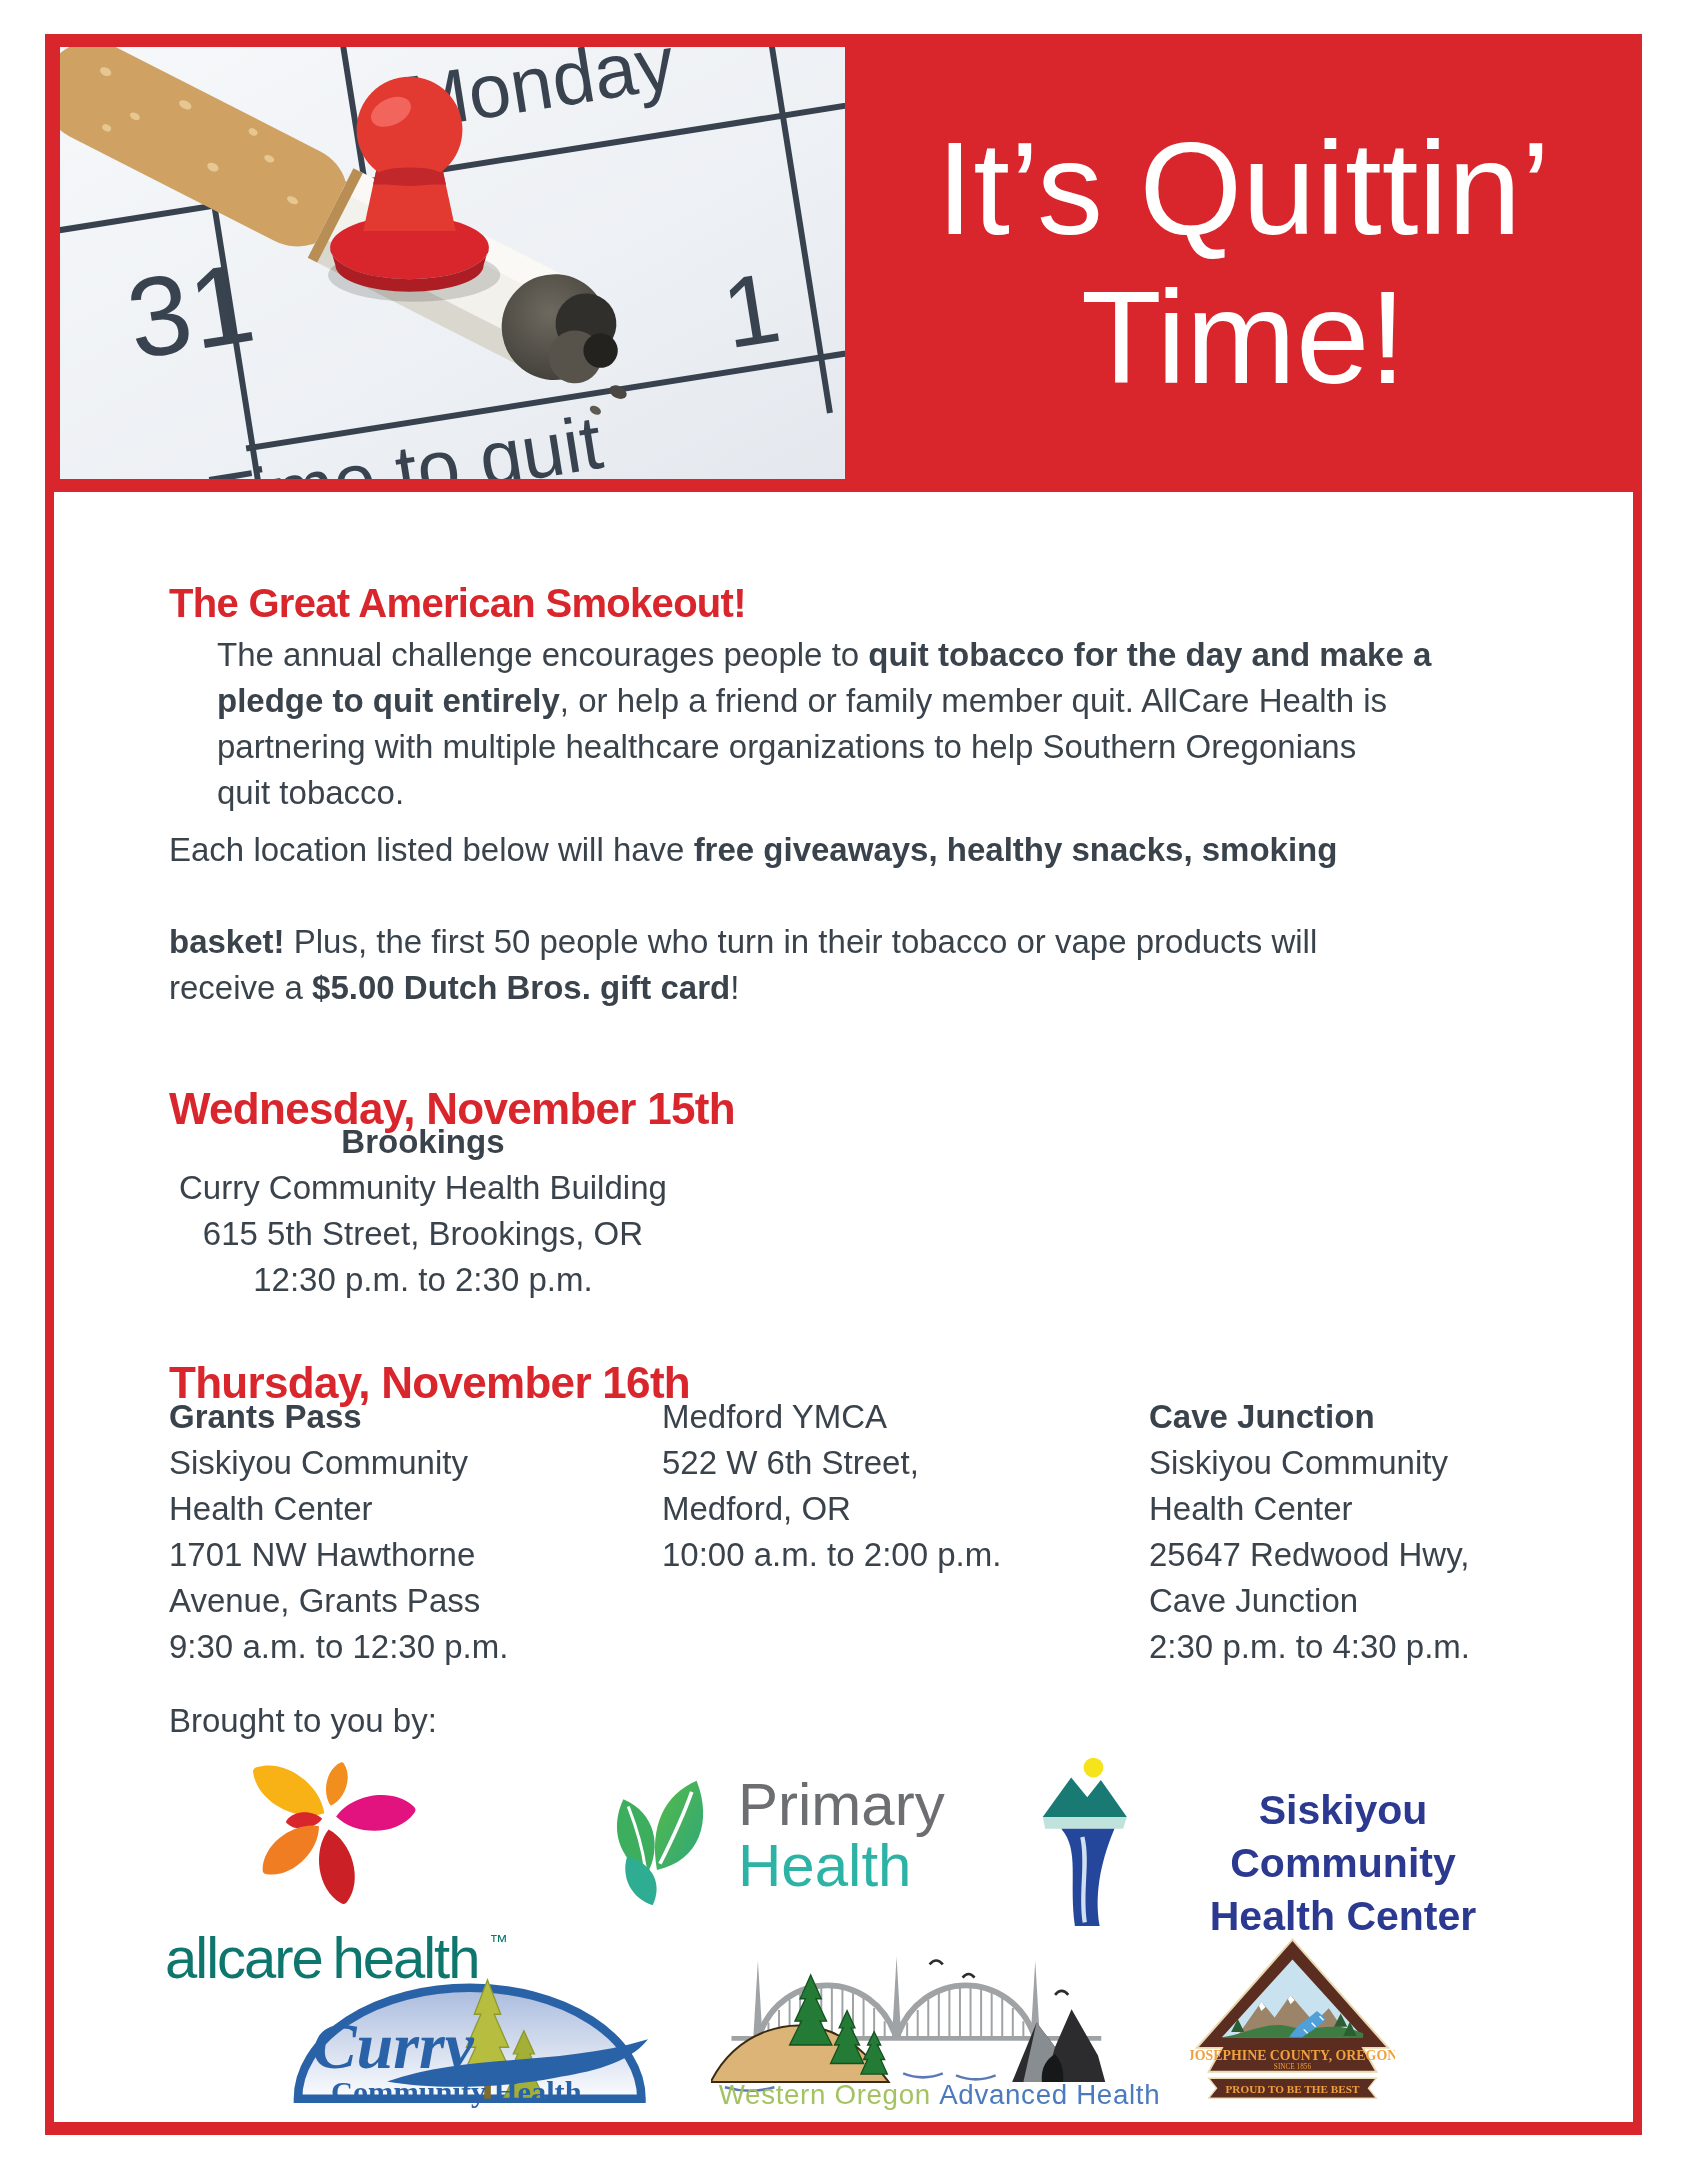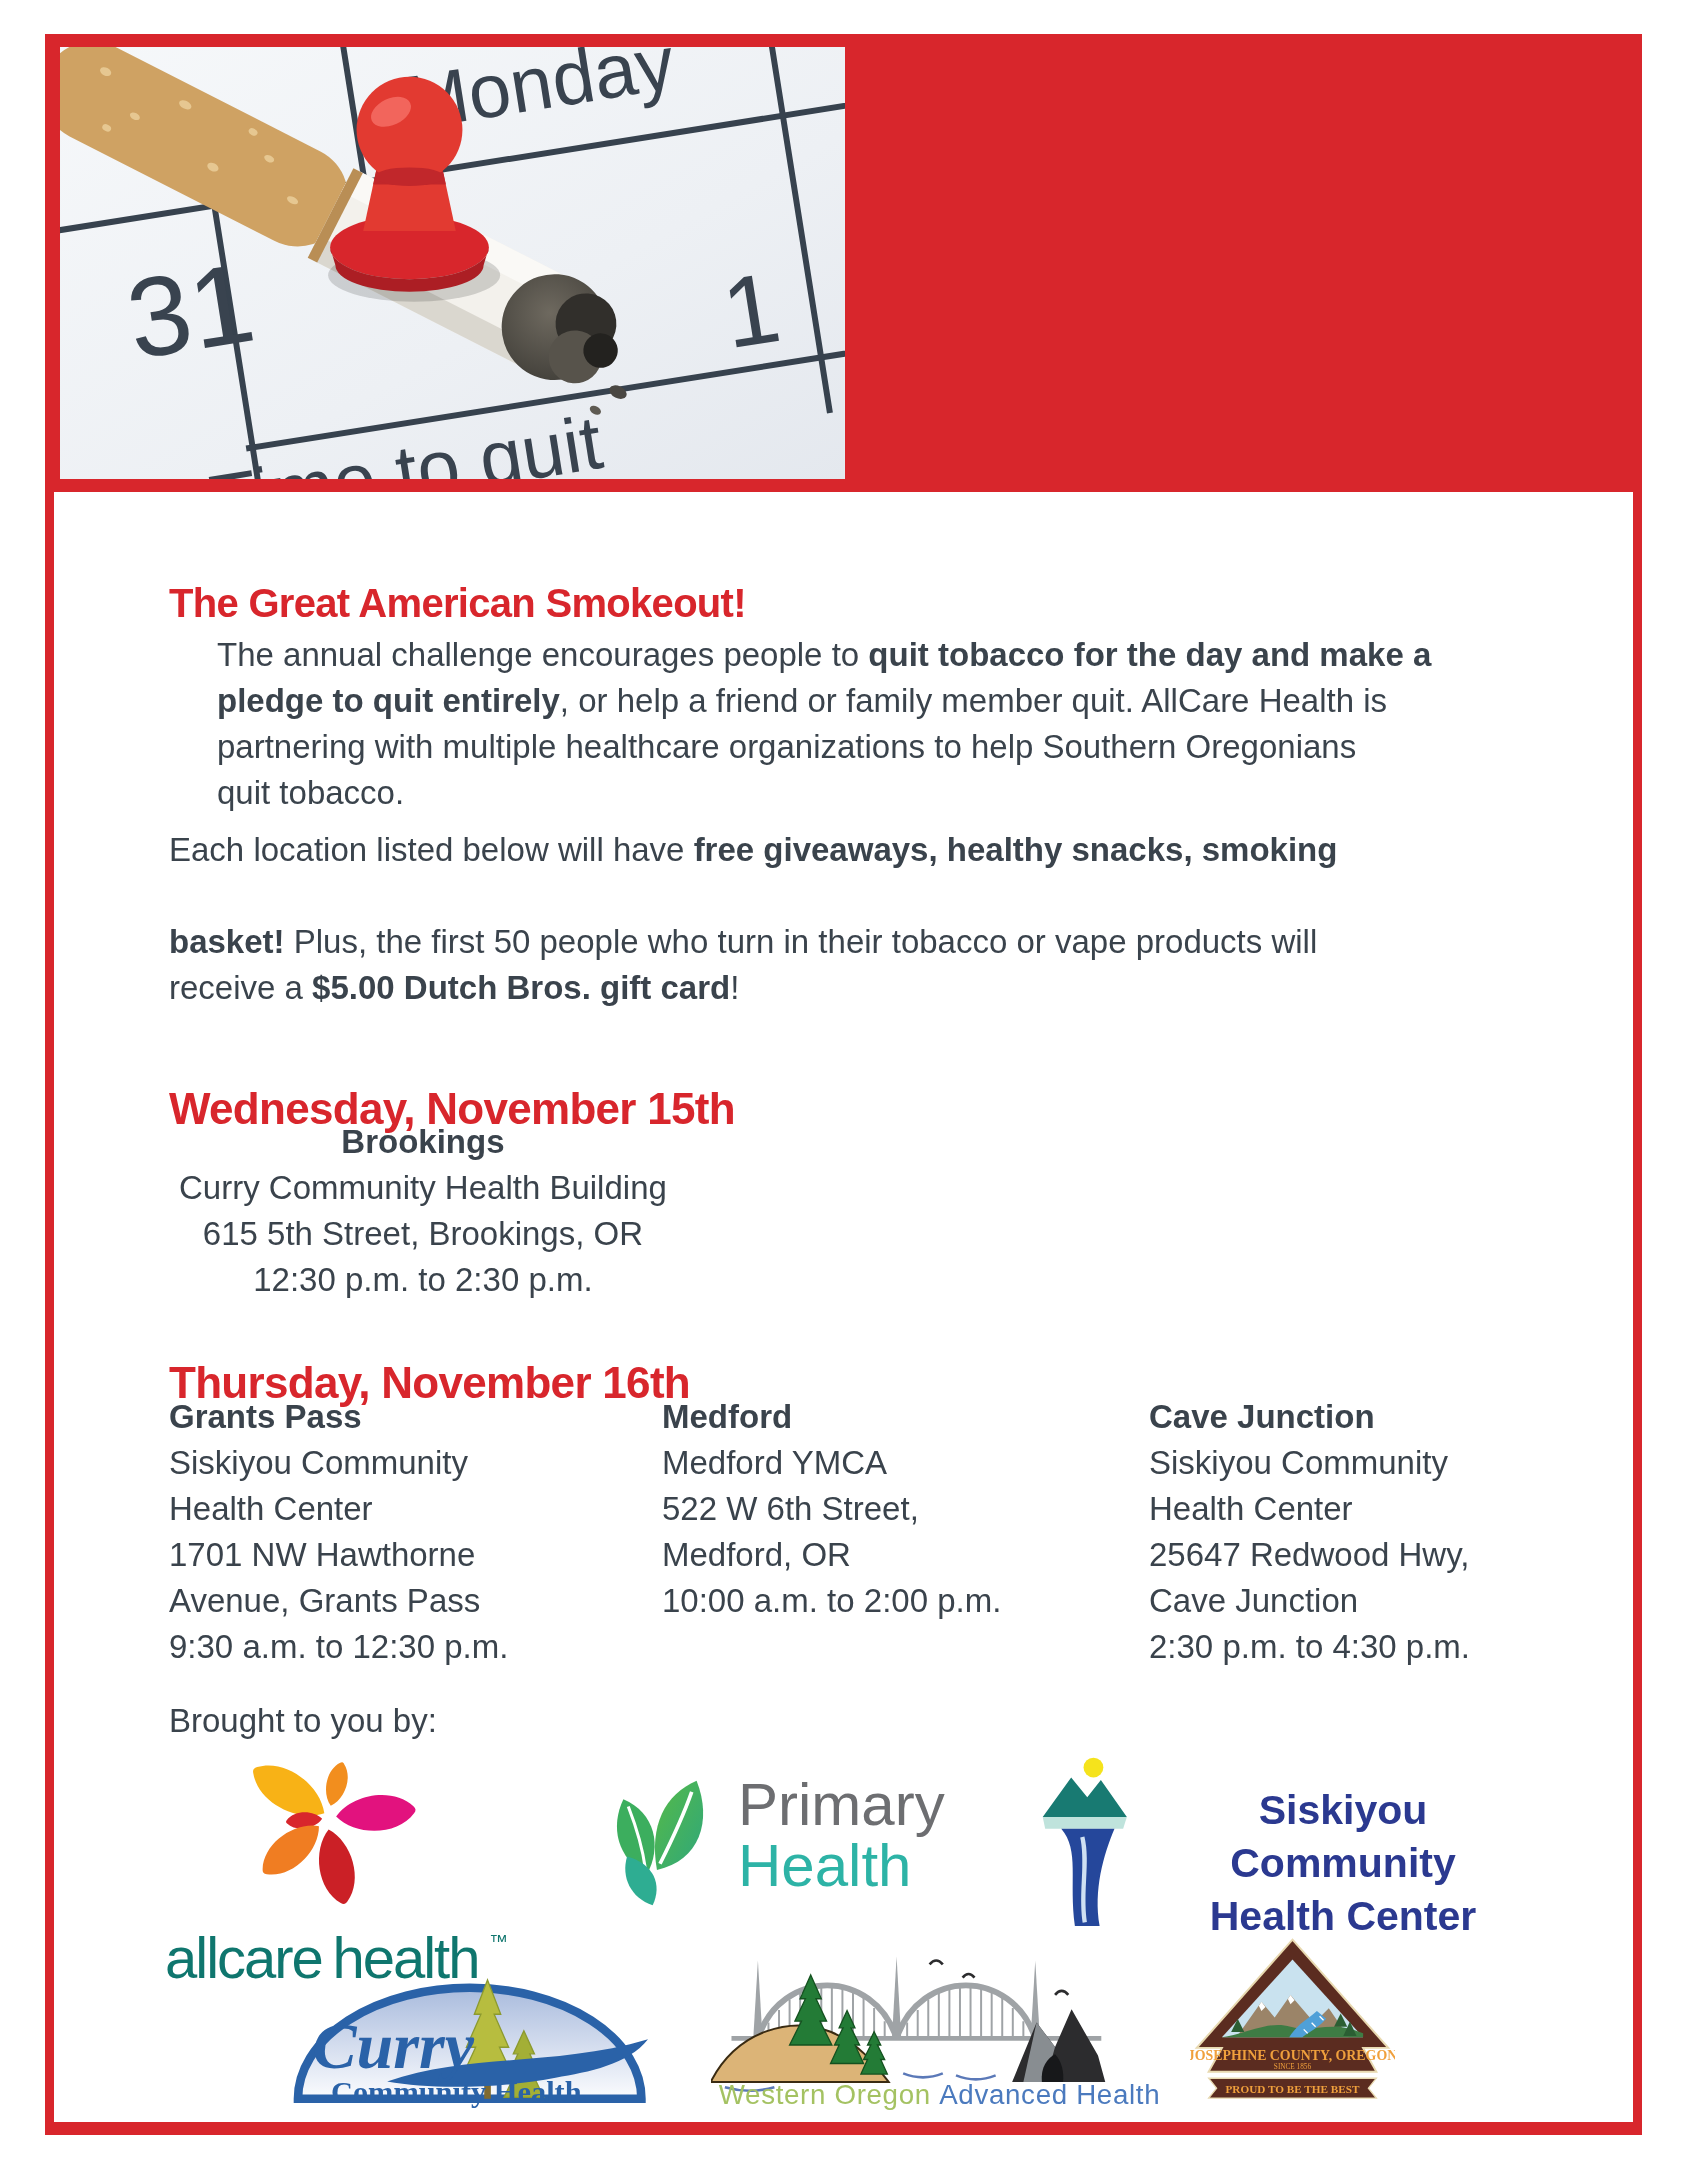--- a/index.html
+++ b/index.html
@@ -97,20 +97,24 @@
           <path d="M408,303 A120,48 0 0 0 648,303 L640,330 A112,40 0 0 1 416,330 Z" fill="#AC1E24"></path>
           <path d="M478,185 L578,185 L598,278 L458,278 Z" fill="#E23A31"></path>
           <path d="M478,185 L578,185 L583,208 L473,208 Z" fill="#C1272B"></path>
           <circle cx="528" cy="125" r="80" fill="#E23A31"></circle>
           <ellipse cx="500" cy="98" rx="32" ry="20" fill="#F2655C" transform="rotate(-25 500 98)"></ellipse>
           <ellipse cx="528" cy="196" rx="52" ry="14" fill="#C1272B"></ellipse>
         </g>
       </svg>
     </div>
 
+    <div class="title">
+      <div>It’s Quittin’</div>
+      <div>Time!</div>
+    </div>
   </div>
 
   <h1 class="h-main">The Great American Smokeout!</h1>
 
   <div class="para" style="top:632px;margin-left:48px;">
     <span>The annual challenge encourages people to </span><b>quit tobacco for the day and make a</b><br>
     <b>pledge to quit entirely</b><span>, or help a friend or family member quit. AllCare Health is</span><br>
     <span>partnering with multiple healthcare organizations to help Southern Oregonians</span><br>
     <span>quit tobacco.</span>
   </div>
@@ -136,21 +140,20 @@
   <div class="loc" style="left:169px;top:1394px;">
     <span class="line city">Grants Pass</span>
     <span class="line">Siskiyou Community</span>
     <span class="line">Health Center</span>
     <span class="line">1701 NW Hawthorne</span>
     <span class="line">Avenue, Grants Pass</span>
     <span class="line time">9:30 a.m. to 12:30 p.m.</span>
   </div>
 
   <div class="loc" style="left:662px;top:1394px;">
-    <span class="line city">Medford</span>
     <span class="line">Medford YMCA</span>
     <span class="line">522 W 6th Street,</span>
     <span class="line">Medford, OR</span>
     <span class="line time">10:00 a.m. to 2:00 p.m.</span>
   </div>
 
   <div class="loc" style="left:1149px;top:1394px;">
     <span class="line city">Cave Junction</span>
     <span class="line">Siskiyou Community</span>
     <span class="line">Health Center</span>

